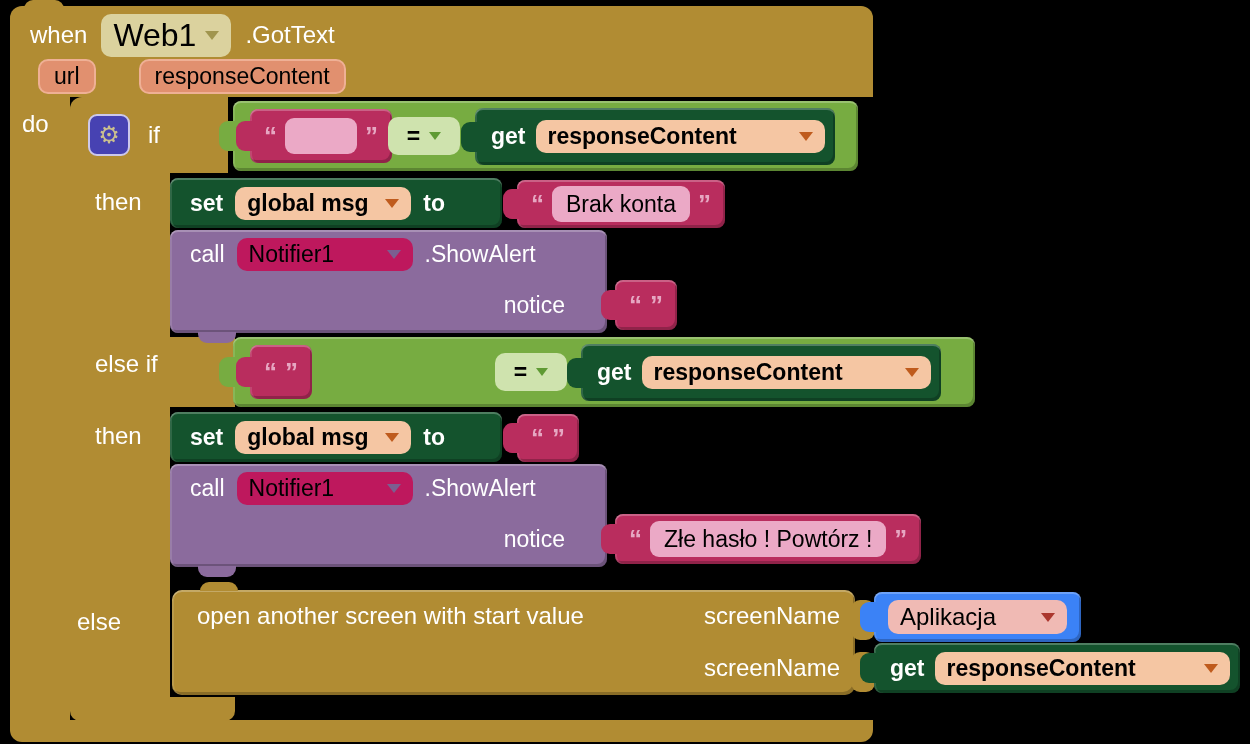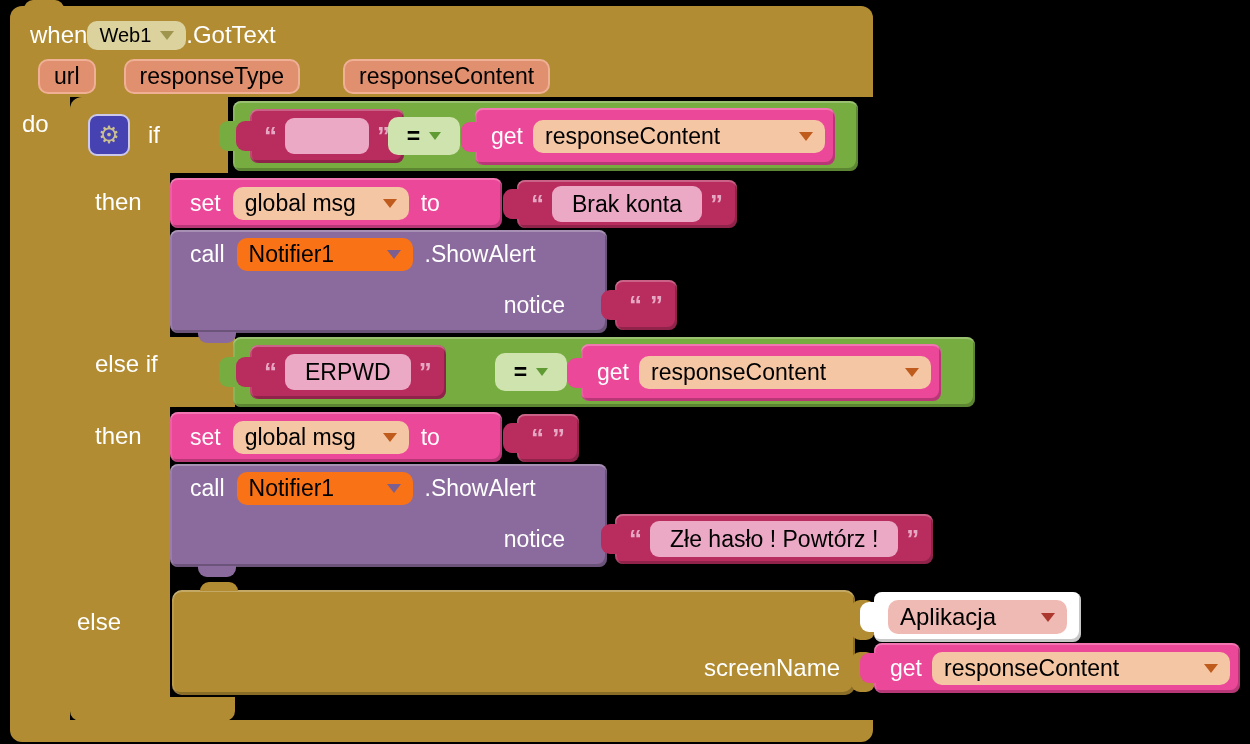--- a/index.html
+++ b/index.html
@@ -3,77 +3,76 @@
 <meta charset="utf-8">
 <style>
   html,body {margin:0;padding:0;background:#000;}
   #canvas {position:relative;width:1250px;height:744px;background:#000;overflow:hidden;
            font-family:"Liberation Sans", sans-serif;}
   .abs {position:absolute;box-sizing:border-box;}
   .blk {position:absolute;box-sizing:border-box;display:flex;align-items:center;}
   .gold {background:#b18c33;}
   .green {background:#77ac41;}
   .magenta {background:#b92d5e;}
-  .orange {background:#ec4899;}
+  .orange {background:#14532d;font-weight:bold;}
   .purple {background:#8b6b9d;text-align:right;}
-  .red {background:#ffffff;}
+  .red {background:#3b82f6;}
   .val {border-radius:8px;
         box-shadow:inset 0 2px 0 rgba(255,255,255,.25), inset 2px 0 0 rgba(255,255,255,.12),
                    inset -2px -3px 0 rgba(0,0,0,.22);}
   .lbl {color:#fff;font-size:24px;white-space:nowrap;}
   .pill {display:inline-flex;align-items:center;gap:9px;border-radius:10px;padding:3px 12px;
          color:#000;font-size:23px;white-space:nowrap;}
   .pill-orange {background:#f5c6a3;}
-  .pill-purple {background:#f97316;}
+  .pill-purple {background:#be185d;}
   .pill-khaki  {background:#dbd29e;}
   .pill-red    {background:#f0bab4;}
   .pill-green  {background:#cfe3ae;justify-content:center;}
   .grow {flex:1;justify-content:space-between;}
   .tri {width:0;height:0;border-left:7px solid transparent;border-right:7px solid transparent;
         border-top:9px solid #555;}
   .tri-khaki  {border-top-color:#a0954e;}
   .tri-orange {border-top-color:#bf5b1d;}
   .tri-green  {border-top-color:#5f9a33;}
   .tri-purple {border-top-color:#7b5f90;}
   .tri-red    {border-top-color:#ab372e;}
   .param {background:#e1906f;border:2px solid #efb095;border-radius:10px;padding:2px 14px;
           font-size:23px;color:#000;white-space:nowrap;}
   .field {background:#eba9c6;border-radius:9px;min-width:44px;min-height:34px;display:inline-flex;
-          align-items:center;justify-content:center;padding:1px 20px;color:#000;font-size:23px;
+          align-items:center;justify-content:center;padding:1px 14px;color:#000;font-size:23px;
           white-space:nowrap;}
   .q {color:#e6a7c2;font-size:26px;font-weight:bold;line-height:1;}
   .vtab::before {content:"";position:absolute;left:-14px;top:50%;transform:translateY(-50%);
                  width:18px;height:30px;background:inherit;border-radius:9px 0 0 9px;}
   .gear {width:38px;height:38px;border-radius:9px;background:#4742b2;border:2px solid #ccc8ec;
          color:#cabf8f;font-size:24px;display:flex;align-items:center;justify-content:center;}
   .down-bump {position:absolute;left:28px;bottom:-10px;width:38px;height:11px;background:inherit;
               border-radius:0 0 9px 9px;}
   .up-notch {position:absolute;left:28px;top:-8px;width:38px;height:9px;background:inherit;
              border-radius:9px 9px 0 0;}
   .socket-tab {position:absolute;width:24px;height:40px;background:#b18c33;border-radius:9px;}
 </style>
 </head>
 <body>
 
 <div id="canvas">
 
   <div class="abs gold" style="left:24px;top:0;width:40px;height:10px;border-radius:9px 9px 0 0;"></div>
 
   <div class="blk gold" style="left:10px;top:6px;width:863px;height:91px;border-radius:12px 12px 0 0;">
-    <div class="abs" style="left:20px;top:8px;height:42px;display:flex;align-items:center;">
+    <div class="abs" style="left:20px;top:8px;height:42px;display:flex;align-items:center;gap:14px;">
       <span class="lbl">when</span>
       <span class="pill pill-khaki">
-        <span style="font-size:20px;">Web1</span>
+        <span style="font-size:32px;">Web1</span>
         <span class="tri tri-khaki"></span>
       </span>
       <span class="lbl">.GotText</span>
     </div>
     <div class="abs" style="left:28px;top:53px;display:flex;align-items:center;gap:20px;">
       <span class="param">url</span>
-      <span class="param" style="margin-left:8px;">responseType</span>
       <span class="param" style="margin-left:23px;">responseContent</span>
     </div>
   </div>
 
   <div class="abs gold" style="left:10px;top:97px;width:60px;height:625px;"></div>
   <div class="abs gold" style="left:10px;top:720px;width:863px;height:22px;border-radius:0 0 12px 12px;"></div>
   <span class="lbl abs" style="left:22px;top:110px;">do</span>
 
   <div class="blk gold" style="left:70px;top:97px;width:158px;height:76px;border-radius:12px 0 0 0;padding-left:18px;gap:18px;">
     <span class="gear">⚙</span>
@@ -134,21 +133,20 @@
     <span class="lbl abs" style="font-size:23px;right:42px;top:62px;">notice</span>
   </div>
   <div class="blk magenta val vtab" style="left:615px;top:280px;height:50px;padding:0 14px;gap:8px;">
     <span class="q">“</span>
     <span class="q">”</span>
   </div>
 
   <div class="blk green val vtab" style="left:233px;top:337px;width:742px;height:70px;">
     <div class="blk magenta val vtab" style="left:17px;top:8px;height:54px;padding:0 14px;gap:8px;">
       <span class="q">“</span>
-      <span class="field">ERPWD</span>
       <span class="q">”</span>
     </div>
     <div class="pill pill-green abs" style="left:262px;top:16px;width:72px;height:38px;padding:0;">
       <span style="font-weight:bold;font-size:23px;">=</span>
       <span class="tri tri-green" style="border-left-width:6px;border-right-width:6px;border-top-width:8px;"></span>
     </div>
     <div class="blk orange val vtab" style="left:348px;top:7px;width:360px;height:57px;padding:0 10px 0 16px;gap:10px;">
       <span class="lbl" style="font-size:23px;">get</span>
       <span class="pill pill-orange grow">
         <span>responseContent</span>
@@ -183,20 +181,24 @@
     <span class="lbl abs" style="font-size:23px;right:42px;top:62px;">notice</span>
   </div>
   <div class="blk magenta val vtab" style="left:615px;top:514px;height:50px;padding:0 14px;gap:8px;">
     <span class="q">“</span>
     <span class="field">Złe hasło ! Powtórz !</span>
     <span class="q">”</span>
   </div>
 
   <div class="blk gold val" style="left:172px;top:590px;width:683px;height:105px;border-radius:10px;">
     <div class="up-notch"></div>
+    <div class="abs" style="left:25px;top:12px;right:15px;display:flex;justify-content:space-between;align-items:center;">
+      <span class="lbl">open another screen with start value</span>
+      <span class="lbl">screenName</span>
+    </div>
     <span class="lbl abs" style="right:15px;top:64px;">screenName</span>
   </div>
   <div class="socket-tab" style="left:851px;top:600px;"></div>
   <div class="socket-tab" style="left:851px;top:652px;"></div>
 
   <div class="blk red val vtab" style="left:874px;top:592px;width:207px;height:50px;padding:0 14px;">
     <span class="pill pill-red grow">
       <span style="font-size:24px;">Aplikacja</span>
       <span class="tri tri-red"></span>
     </span>

